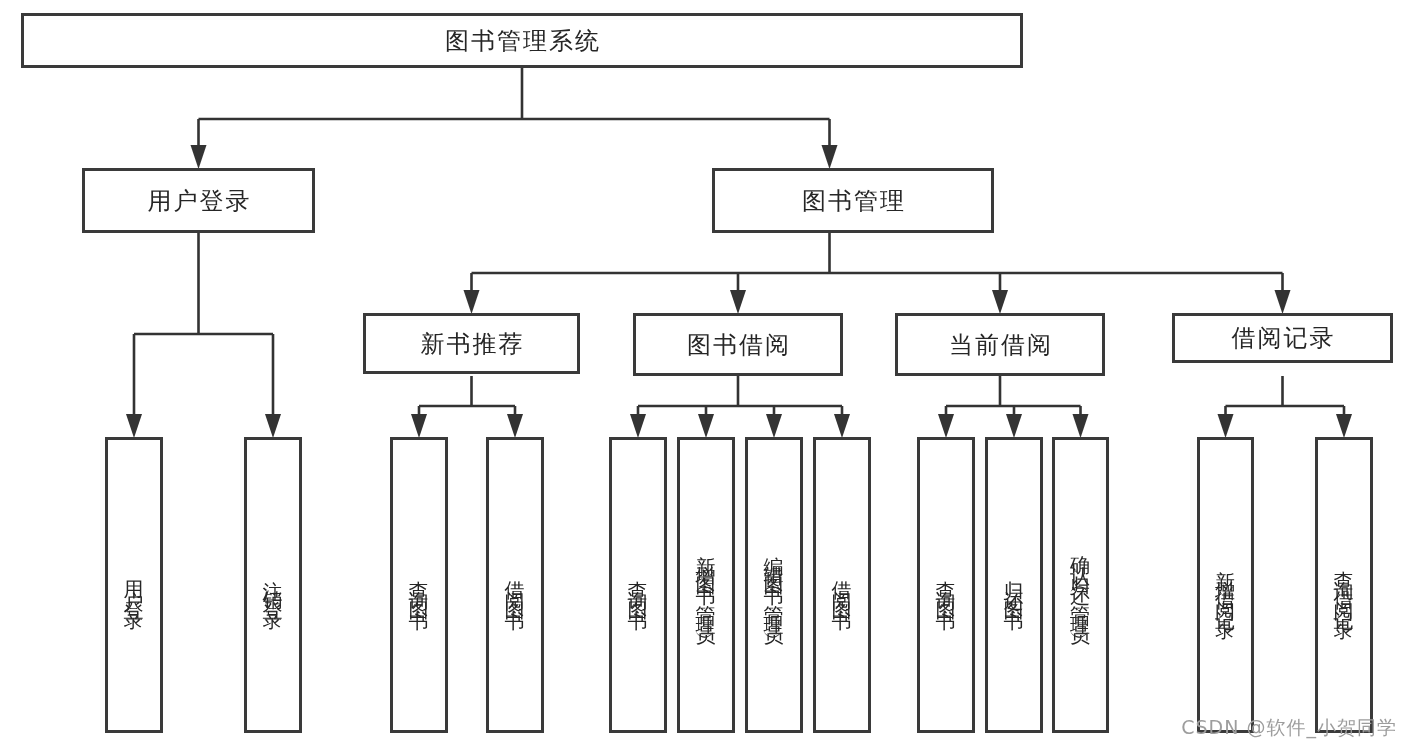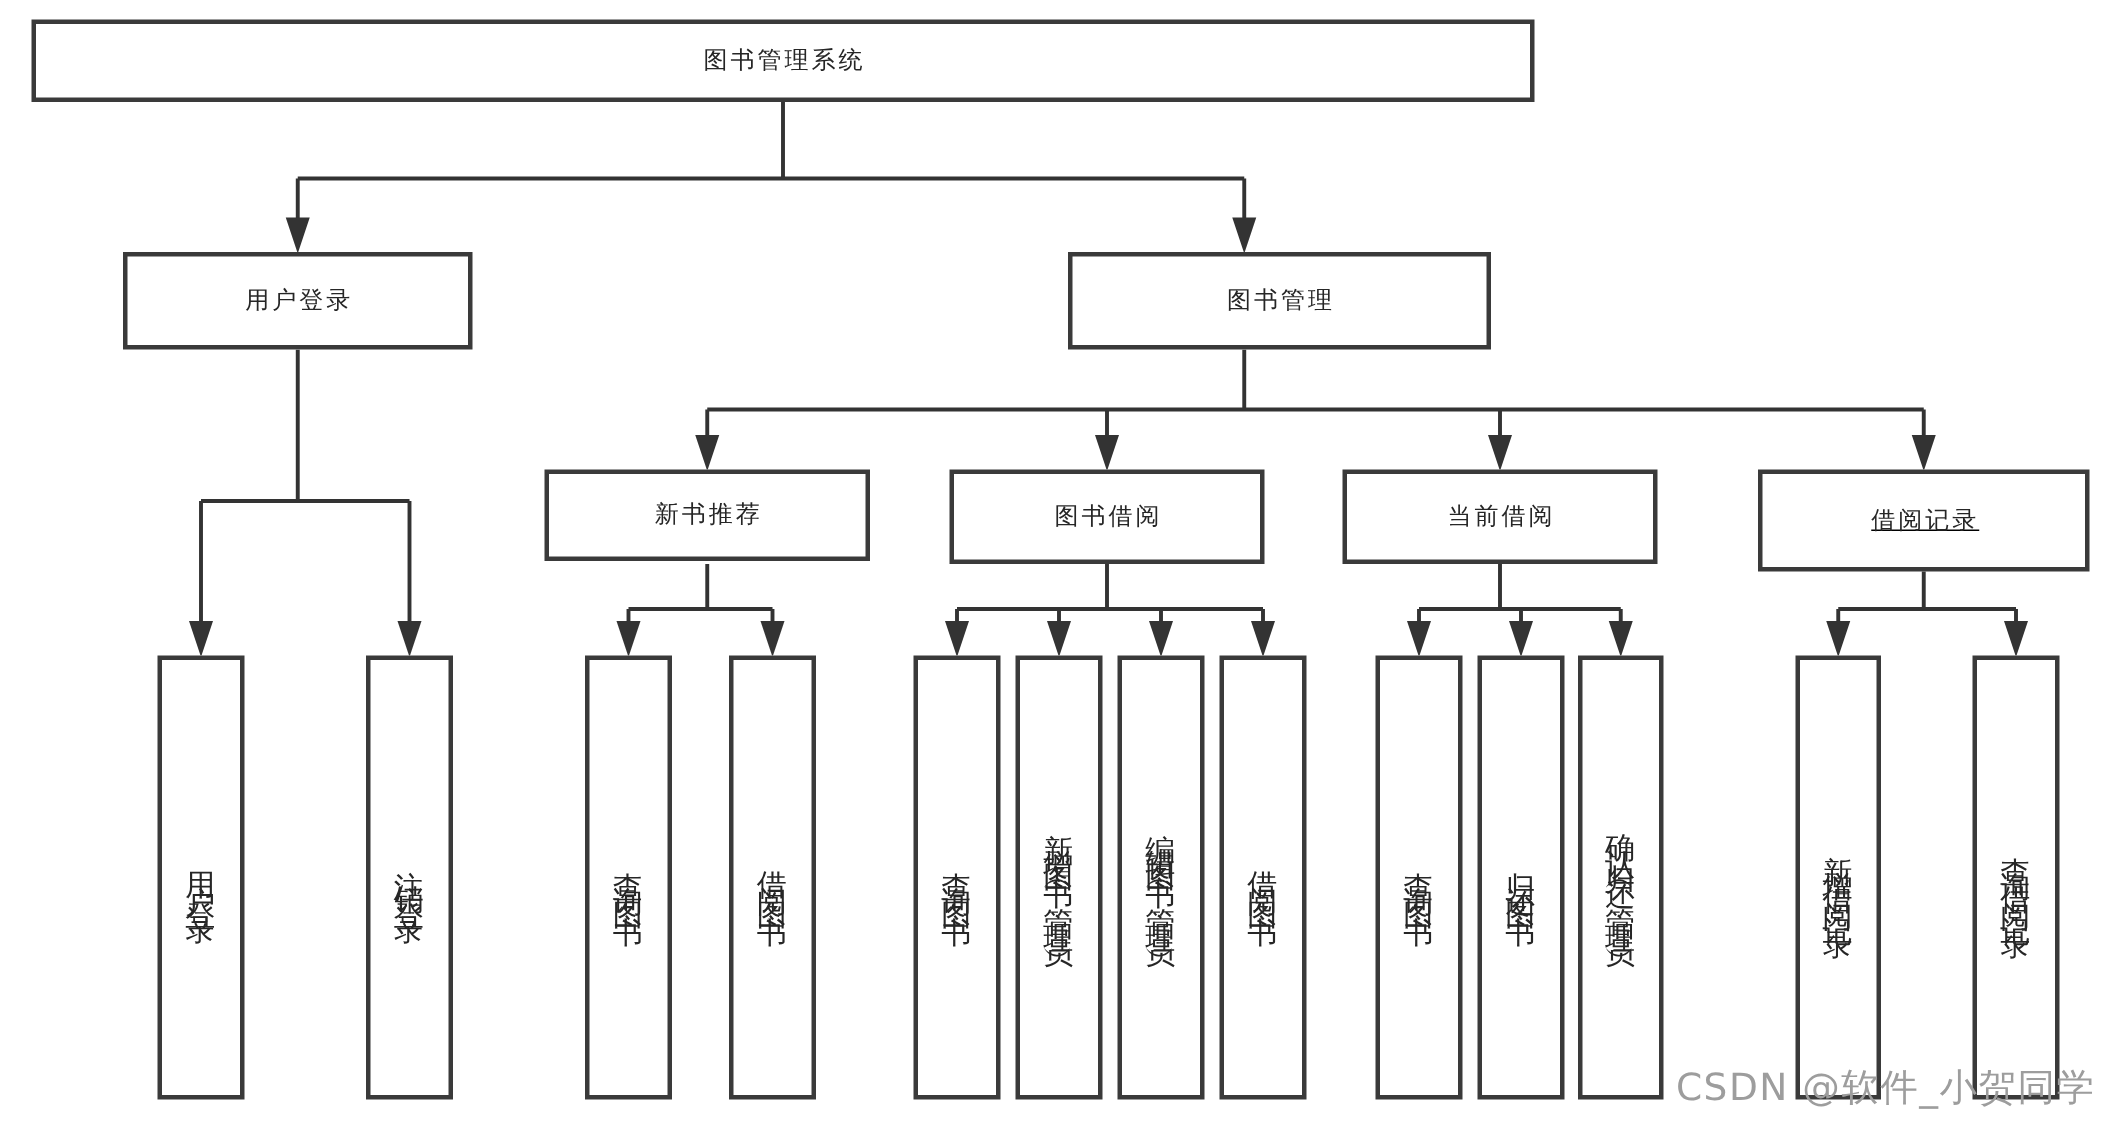--- a/index.html
+++ b/index.html
@@ -32,42 +32,42 @@
     position:absolute;
     box-sizing:border-box;
     border:3px solid var(--border);
     background:#fff;
     display:flex;
     align-items:center;
     justify-content:center;
     z-index:2;
   }
   .node .label{
-    font-size:16px;
+    font-size:24px;
     color:var(--text);
     letter-spacing:2px;
     white-space:nowrap;
     text-indent:2px;
   }
   .node.vertical .label{
     writing-mode:vertical-rl;
     text-orientation:mixed;
     font-size:20px;
     line-height:1;
     letter-spacing:10px;
     text-indent:0;
     white-space:nowrap;
   }
   .watermark{
     position:absolute;
     right:8px;
     bottom:6px;
     z-index:3;
     color:var(--watermark);
-    font-size:25px;
+    font-size:19px;
     letter-spacing:1px;
     white-space:nowrap;
   }
 </style>
 </head>
 <body>
 
 <div class="stage">
   <svg class="connectors" width="1405" height="747" viewBox="0 0 1405 747">
       <path d="M 522 68 V 119 M 198.5 119 H 829.5 M 198.5 119 V 156 M 829.5 119 V 156" class="edge"></path>
@@ -109,21 +109,21 @@
     </div>
     <div class="node" style="left: 363px; top: 313px; width: 217px; height: 61px;">
       <span class="label">新书推荐</span>
     </div>
     <div class="node" style="left: 895px; top: 313px; width: 210px; height: 63px;">
       <span class="label">当前借阅</span>
     </div>
     <div class="node" style="left: 633px; top: 313px; width: 210px; height: 63px;">
       <span class="label">图书借阅</span>
     </div>
-    <div class="node" style="left: 1172px; top: 313px; width: 221px; height: 68px; text-decoration: underline;">
+    <div class="node" style="left: 1172px; top: 313px; width: 221px; height: 50px;">
       <span class="label">借阅记录</span>
     </div>
     <div class="node vertical" style="left: 105px; top: 437px; width: 58px; height: 296px;">
       <span class="label">用户登录</span>
     </div>
     <div class="node vertical" style="left: 244px; top: 437px; width: 58px; height: 296px;">
       <span class="label">注销登录</span>
     </div>
     <div class="node vertical" style="left: 390px; top: 437px; width: 58px; height: 296px;">
       <span class="label">查询图书</span>

